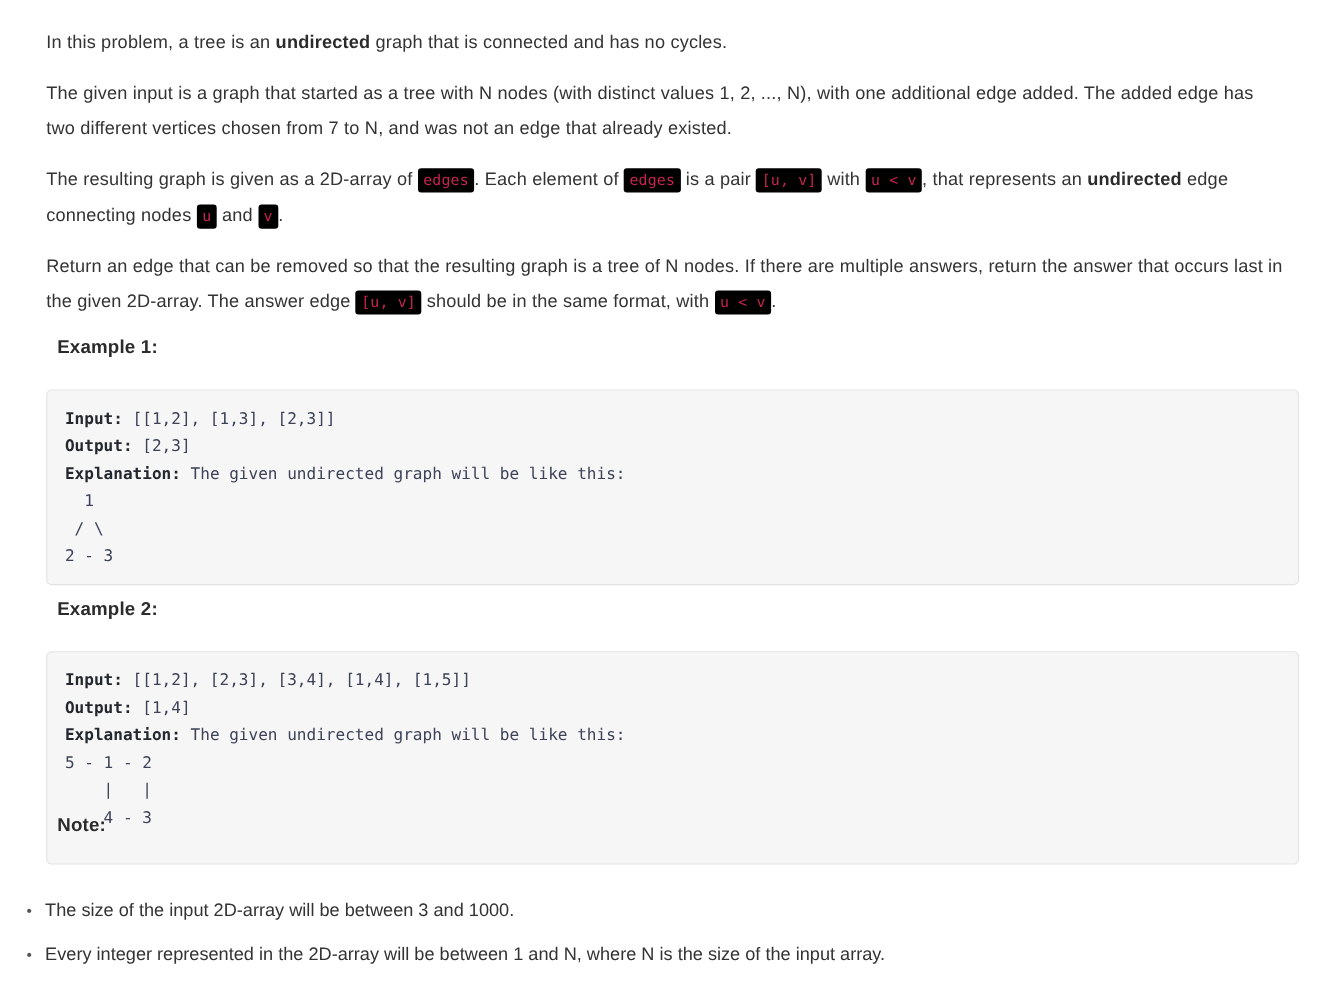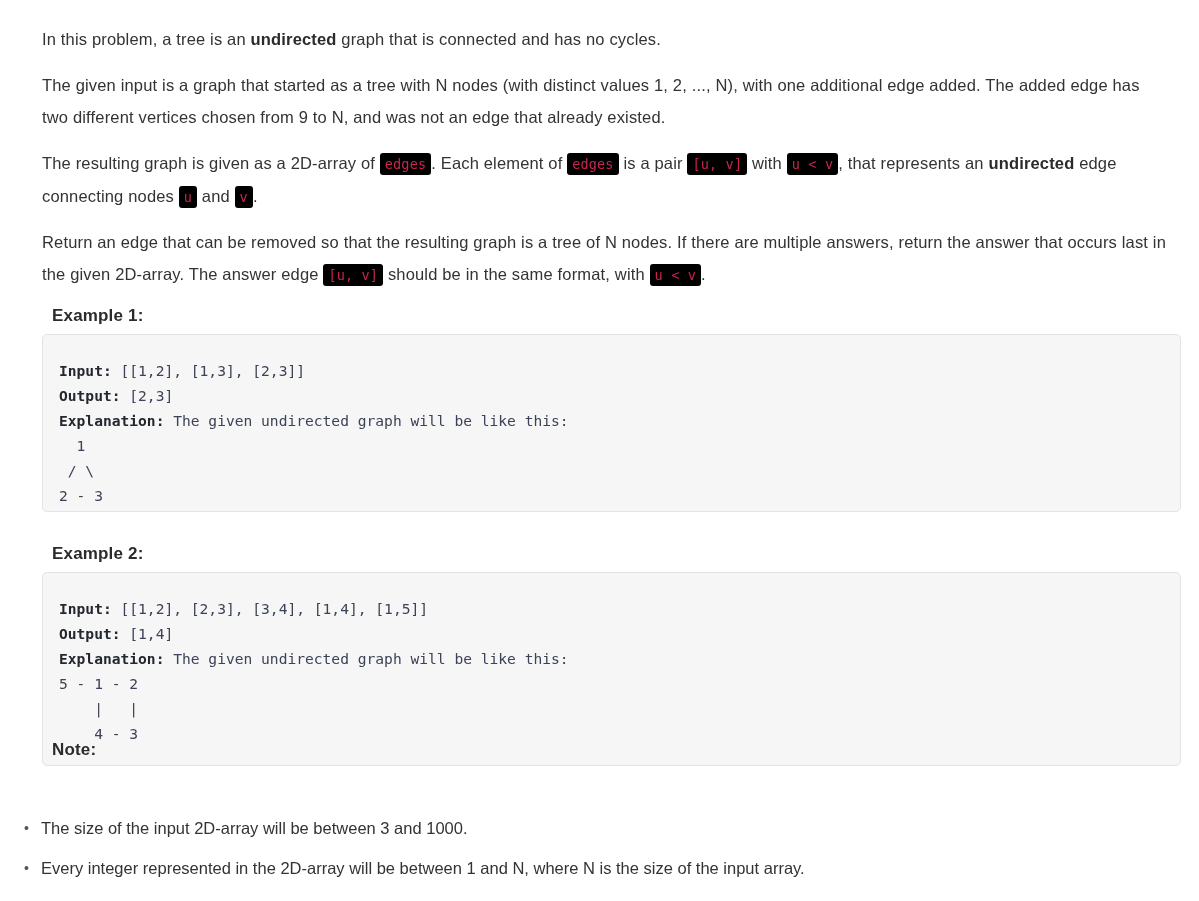--- a/index.html
+++ b/index.html
@@ -62,21 +62,22 @@
   .notehead { left: 42px; top: 730px; }
 
   .codeblock {
     position: absolute;
     left: 42px;
     width: 1139px;
     box-sizing: border-box;
     background: #f6f6f6;
     border: 1px solid #e3e3e3;
     border-radius: 5px;
-    padding: 23px 16px 15px 16px;
+    padding: 13px 16px 15px 16px;
+    margin-top: 20px;
   }
   .cb1 { top: 334px; height: 178px; }
   .cb2 { top: 572px; height: 194px; }
 
   pre.code {
     margin: 0;
     font-family: "DejaVu Sans Mono", "Liberation Mono", monospace;
     font-size: 14.6px;
     line-height: 25px;
     color: #3c4257;
@@ -131,21 +132,21 @@
     user-select: none;
   }
 </style>
 </head>
 <body>
 
 <div class="page">
 
   <p class="para p1"><span>In this problem, a tree is an </span><strong class="b">undirected</strong><span> graph that is connected and has no cycles.</span></p>
 
-  <p class="para p2">The given input is a graph that started as a tree with N nodes (with distinct values 1, 2, ..., N), with one additional edge added. The added edge has two different vertices chosen from 9 to N, and was not an edge that already existed.</p>
+  <p class="para p2">The given input is a graph that started as a tree with N nodes (with distinct values 1, 2, ..., N), with one additional edge added. The added edge has two different vertices chosen from 7 to N, and was not an edge that already existed.</p>
 
   <p class="para p3"><span>The resulting graph is given as a 2D-array of </span><code class="inline">edges</code><span>. Each element of </span><code class="inline">edges</code><span> is a pair </span><code class="inline">[u, v]</code><span> with </span><code class="inline">u &lt; v</code><span>, that represents an </span><strong class="b">undirected</strong><span> edge connecting nodes </span><code class="inline">u</code><span> and </span><code class="inline">v</code><span>.</span></p>
 
   <p class="para p4"><span>Return an edge that can be removed so that the resulting graph is a tree of N nodes. If there are multiple answers, return the answer that occurs last in the given 2D-array. The answer edge </span><code class="inline">[u, v]</code><span> should be in the same format, with </span><code class="inline">u &lt; v</code><span>.</span></p>
 
   <h3 class="exhead ex1head">Example 1:</h3>
 
   <div class="codeblock cb1">
     <pre class="code"><span class="lbl">Input:</span><span class="val"> [[1,2], [1,3], [2,3]]</span>
 <span class="lbl">Output:</span><span class="val"> [2,3]</span>

